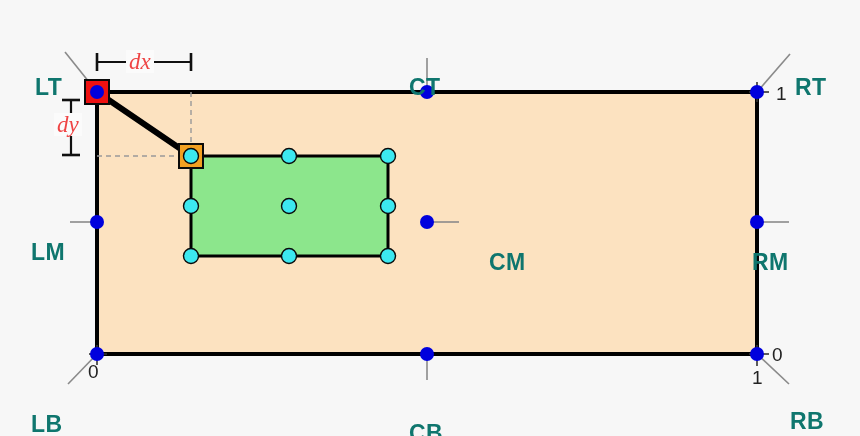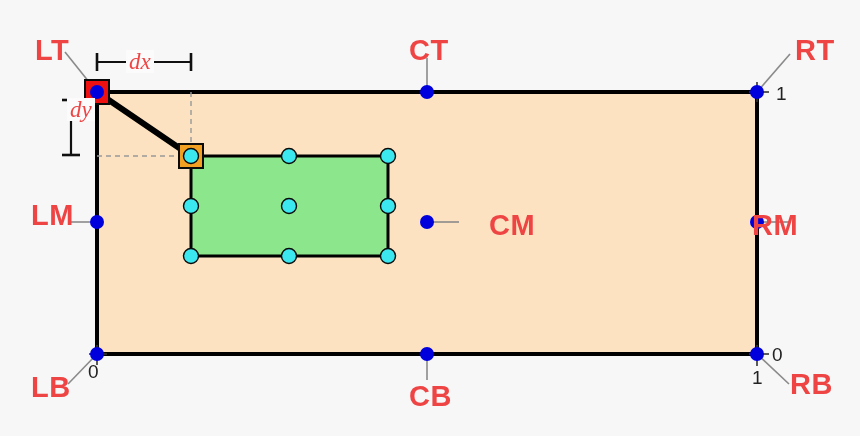--- a/index.html
+++ b/index.html
@@ -21,25 +21,26 @@
     position: absolute;
     left: 0;
     top: 0;
     width: 860px;
     height: 436px;
   }
   .lbl {
     position: absolute;
     font-family: "Liberation Sans", sans-serif;
     font-weight: bold;
-    font-size: 29px;
-    color: #ef4444;
+    font-size: 23px;
+    color: #0f766e;
     letter-spacing: 0.5px;
     white-space: nowrap;
     line-height: 1;
+    margin-top: 40px;
   }
   .num {
     position: absolute;
     font-family: "Liberation Sans", sans-serif;
     font-weight: normal;
     font-size: 19px;
     color: #222222;
     white-space: nowrap;
     line-height: 1;
   }
@@ -133,15 +134,15 @@
   <div class="lbl" style="left:31px; top:373px;">LB</div>
   <div class="lbl" style="left:409px; top:382px;text-align:center;">CB</div>
   <div class="lbl" style="left:790px; top:370px;">RB</div>
 
   <div class="num" style="left:776px; top:84px;">1</div>
   <div class="num" style="left:88px; top:362px;">0</div>
   <div class="num" style="left:772px; top:345px;">0</div>
   <div class="num" style="left:752px; top:368px;">1</div>
 
   <div class="dim" style="left:126px; top:50px;">dx</div>
-  <div class="dim" style="left:54px; top:98px;margin-left:13px;">dy</div>
+  <div class="dim" style="left:54px; top:113px;">dy</div>
 
 </div>
 
 </body></html>

